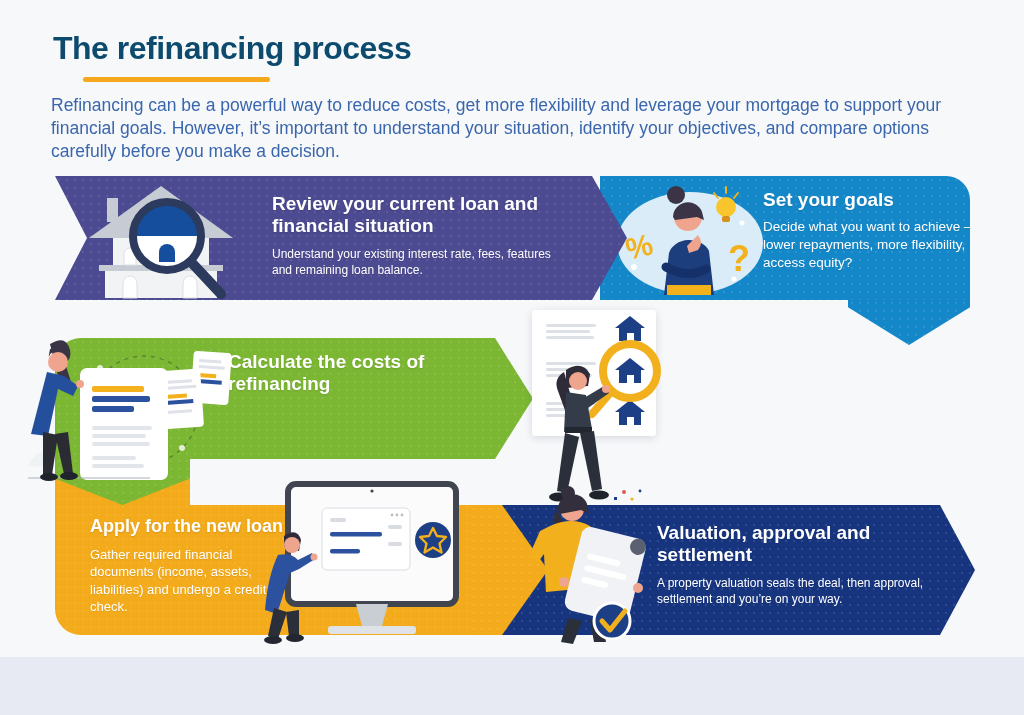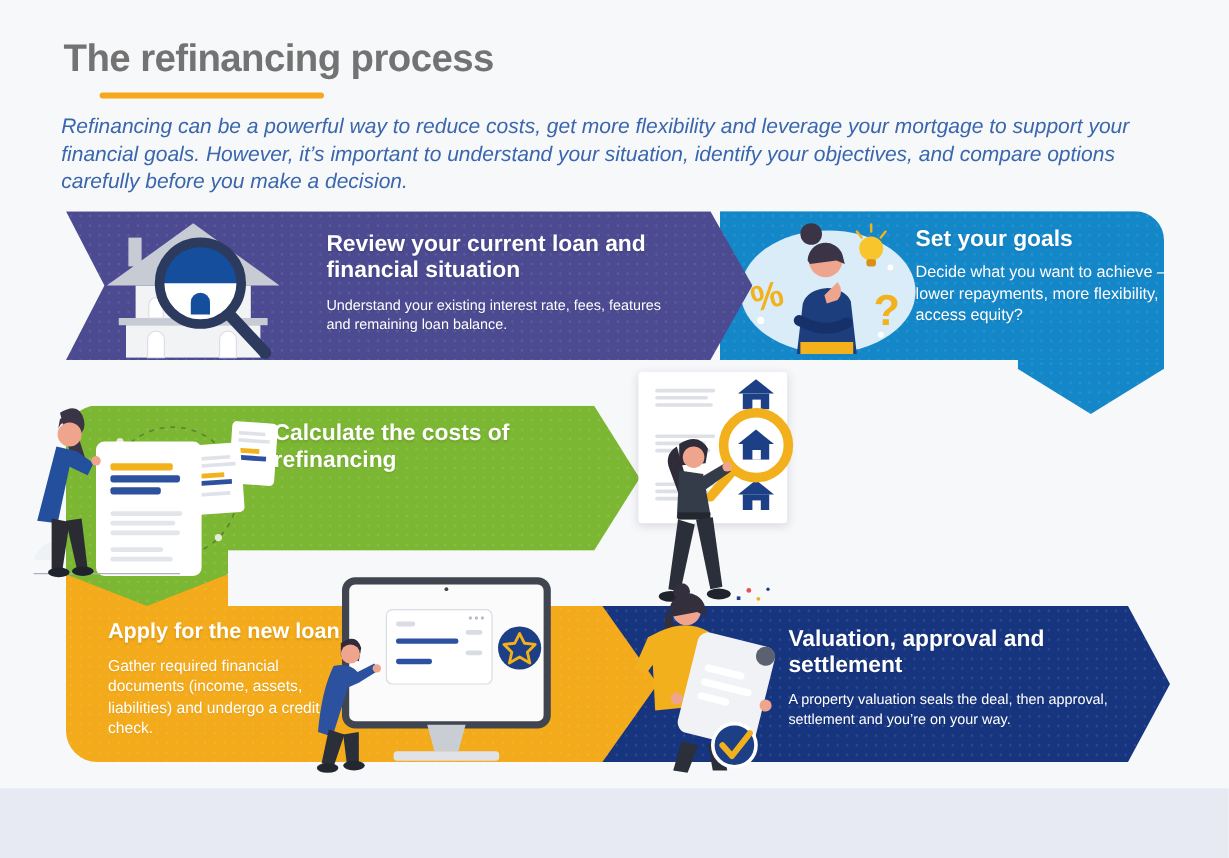--- a/index.html
+++ b/index.html
@@ -3,21 +3,21 @@
 <meta charset="utf-8">
 <style>
   * { margin:0; padding:0; box-sizing:border-box; }
   html,body { width:1024px; height:715px; }
   body { font-family:"Liberation Sans", sans-serif; background:#f7f8fa; position:relative; overflow:hidden; }
   .canvas { position:absolute; left:0; top:0; width:1024px; height:715px; }
 
   
   .page-title { position:absolute; left:53px; top:30px; font-size:32px; font-weight:700; letter-spacing:-0.5px; }
   .title-underline { position:absolute; left:83px; top:77px; width:187px; height:5px; border-radius:3px; }
-  .intro { position:absolute; left:51px; top:94px; width:920px; font-size:17.5px; line-height:1.32;font-style:italic; }
+  .intro { position:absolute; left:51px; top:94px; width:920px; font-size:17.5px; line-height:1.32; }
 
   
   .band { position:absolute; background-image:radial-gradient(rgba(255,255,255,.10) 1.1px, transparent 1.3px); background-size:8px 8px; }
   .band-review { left:55px; top:176px; width:572px; height:124px; z-index:3;
     clip-path:polygon(0 0,537px 0,572px 50%,537px 100%,0 100%,32px 50%); }
   .band-goals { left:600px; top:176px; width:370px; height:124px; border-radius:0 24px 0 0; z-index:2; }
   .conn-blue { left:848px; top:299px; width:122px; height:46px; z-index:2;
     clip-path:polygon(0 0,100% 0,100% 18%,50% 100%,0 18%); }
   .band-compare { left:490px; top:340px; width:480px; height:119px; border-radius:0 0 26px 0; z-index:1; }
   .band-calc { left:55px; top:338px; width:478px; height:121px; border-radius:26px 0 0 0; z-index:2;
@@ -46,21 +46,21 @@
     box-shadow:0 2px 8px rgba(30,40,70,.15); z-index:4; }
 
   
   .footer { position:absolute; left:0; top:657px; width:1024px; height:58px; }
 </style>
 </head>
 <body>
 
 <div class="canvas">
 
-  <h1 class="page-title" data-style-bind="color:colors.title" style="color: #737373;">The refinancing process</h1>
+  <h1 class="page-title" data-style-bind="color:colors.title" style="color: #0c4a6e;">The refinancing process</h1>
   <div class="title-underline" data-style-bind="background-color:colors.underline" style="background-color: rgb(245, 168, 28);"></div>
   <p class="intro" data-style-bind="color:colors.intro_text" style="color: rgb(58, 102, 173);">Refinancing can be a powerful way to reduce costs, get more flexibility and leverage your mortgage to support your financial goals. However, it’s important to understand your situation, identify your objectives, and compare options carefully before you make a decision.</p>
 
   <div class="band conn-blue" data-style-bind="background-color:steps.1.color" style="background-color: rgb(20, 135, 200);"></div>
   <div class="band conn-green" data-style-bind="background-color:steps.2.color" style="background-color: rgb(124, 183, 51);"></div>
   <div class="band conn-yellow" data-style-bind="background-color:steps.4.color" style="background-color: rgb(243, 170, 27);"></div>
 
   <div class="band band-review" data-style-bind="background-color:steps.0.color" style="background-color: rgb(76, 74, 144);">
     <svg class="illus" style="left:22px; top:10px;" width="168" height="112" viewBox="0 0 168 112">
       <rect x="30" y="12" width="11" height="24" fill="#c7cbd4"></rect>

